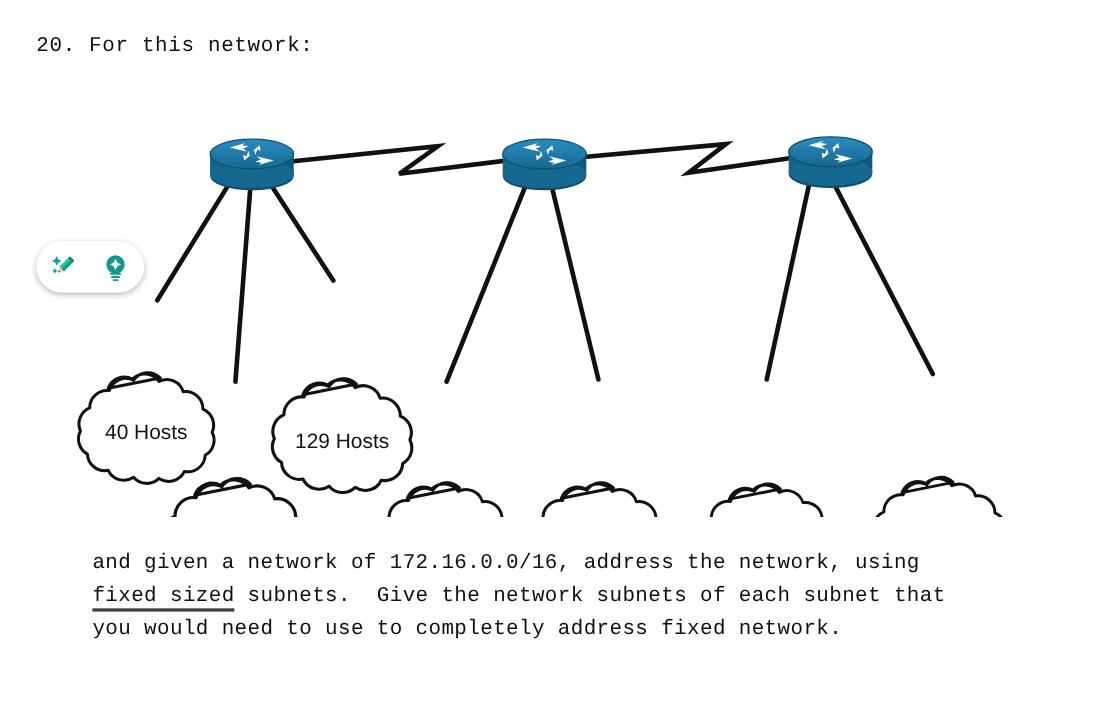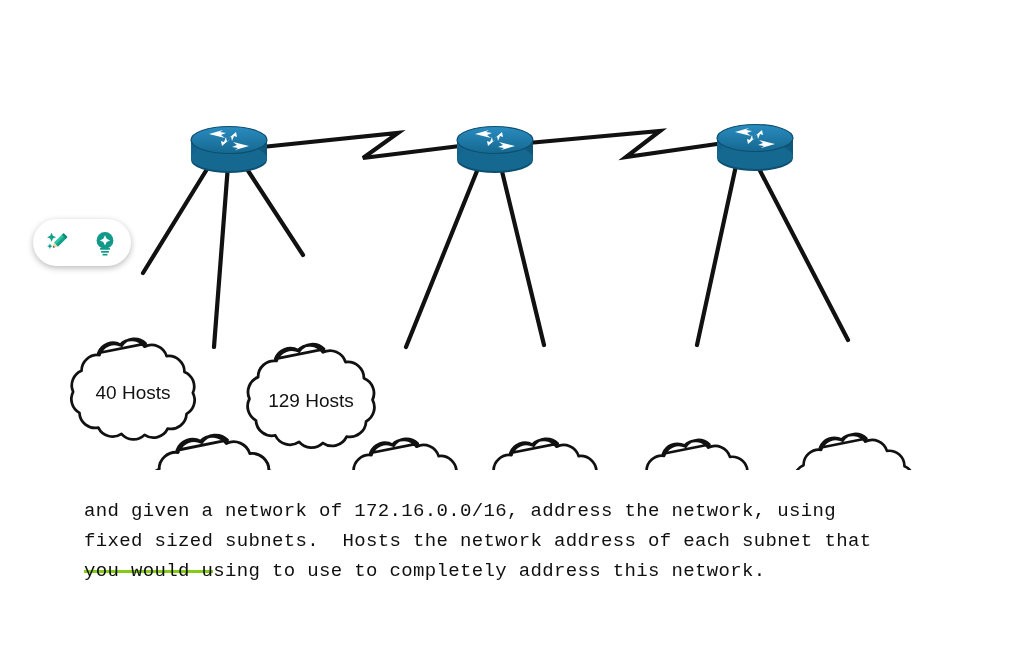--- a/index.html
+++ b/index.html
@@ -39,22 +39,22 @@
     top: 496px;
     width: 900px;
     font-family: "Liberation Mono", "DejaVu Sans Mono", monospace;
     font-size: 19px;
     line-height: 30px;
     letter-spacing: 0.35px;
     color: #101010;
     white-space: pre;
   }
   .underline-pink {
-    border-bottom: 3px solid #84cc16;
-    padding-bottom: 18px;
+    border-bottom: 3px solid #404040;
+    padding-bottom: 1px;
   }
   
   #ai-pill {
     position: absolute;
     left: 33px;
     top: 219px;
     width: 98px;
     height: 47px;
     background: #ffffff;
     border-radius: 24px;
@@ -80,20 +80,21 @@
     fill: #121212;
     text-anchor: middle;
     dominant-baseline: middle;
   }
 </style>
 </head>
 <body>
 
 <div id="page">
 
+  <div class="question-intro">20. For this network:</div>
 
   <svg id="diagram" viewBox="0 0 1014 375">
     <defs>
       <linearGradient id="routerTopGrad" x1="0" y1="0" x2="0" y2="1">
         <stop offset="0%" stop-color="#2a8cc0"></stop>
         <stop offset="100%" stop-color="#15688f"></stop>
       </linearGradient>
       <linearGradient id="routerSideGrad" x1="0" y1="0" x2="1" y2="0">
         <stop offset="0%" stop-color="#11628c"></stop>
         <stop offset="45%" stop-color="#1d7aad"></stop>
@@ -227,16 +228,16 @@
         <path d="M10.4 21.6 h11.2 v2.1 h-11.2 Z" fill="#12998a"></path>
         <path d="M11.6 25.1 h8.8 v2.0 h-8.8 Z" fill="#12998a"></path>
         <path d="M13.2 28.4 h5.6 v1.9 h-5.6 Z" fill="#12998a"></path>
 
         <path d="M16 7.2 L17.9 11.1 L21.8 13 L17.9 14.9 L16 18.8 L14.1 14.9 L10.2 13 L14.1 11.1 Z" fill="#ffffff"></path>
       </svg>
     </div>
   </div>
 
   <div class="question-body"><span>and given a network of 172.16.0.0/16, address the network, using</span>
-<span class="underline-pink">fixed sized</span><span> subnets.  Hosts the network address of each subnet that</span>
-<span>you would using to use to completely address this network.</span></div>
+<span class="underline-pink">fixed sized</span><span> subnets.  Give the network subnets of each subnet that</span>
+<span>you would need to use to completely address fixed network.</span></div>
 
 </div>
 
 </body></html>

